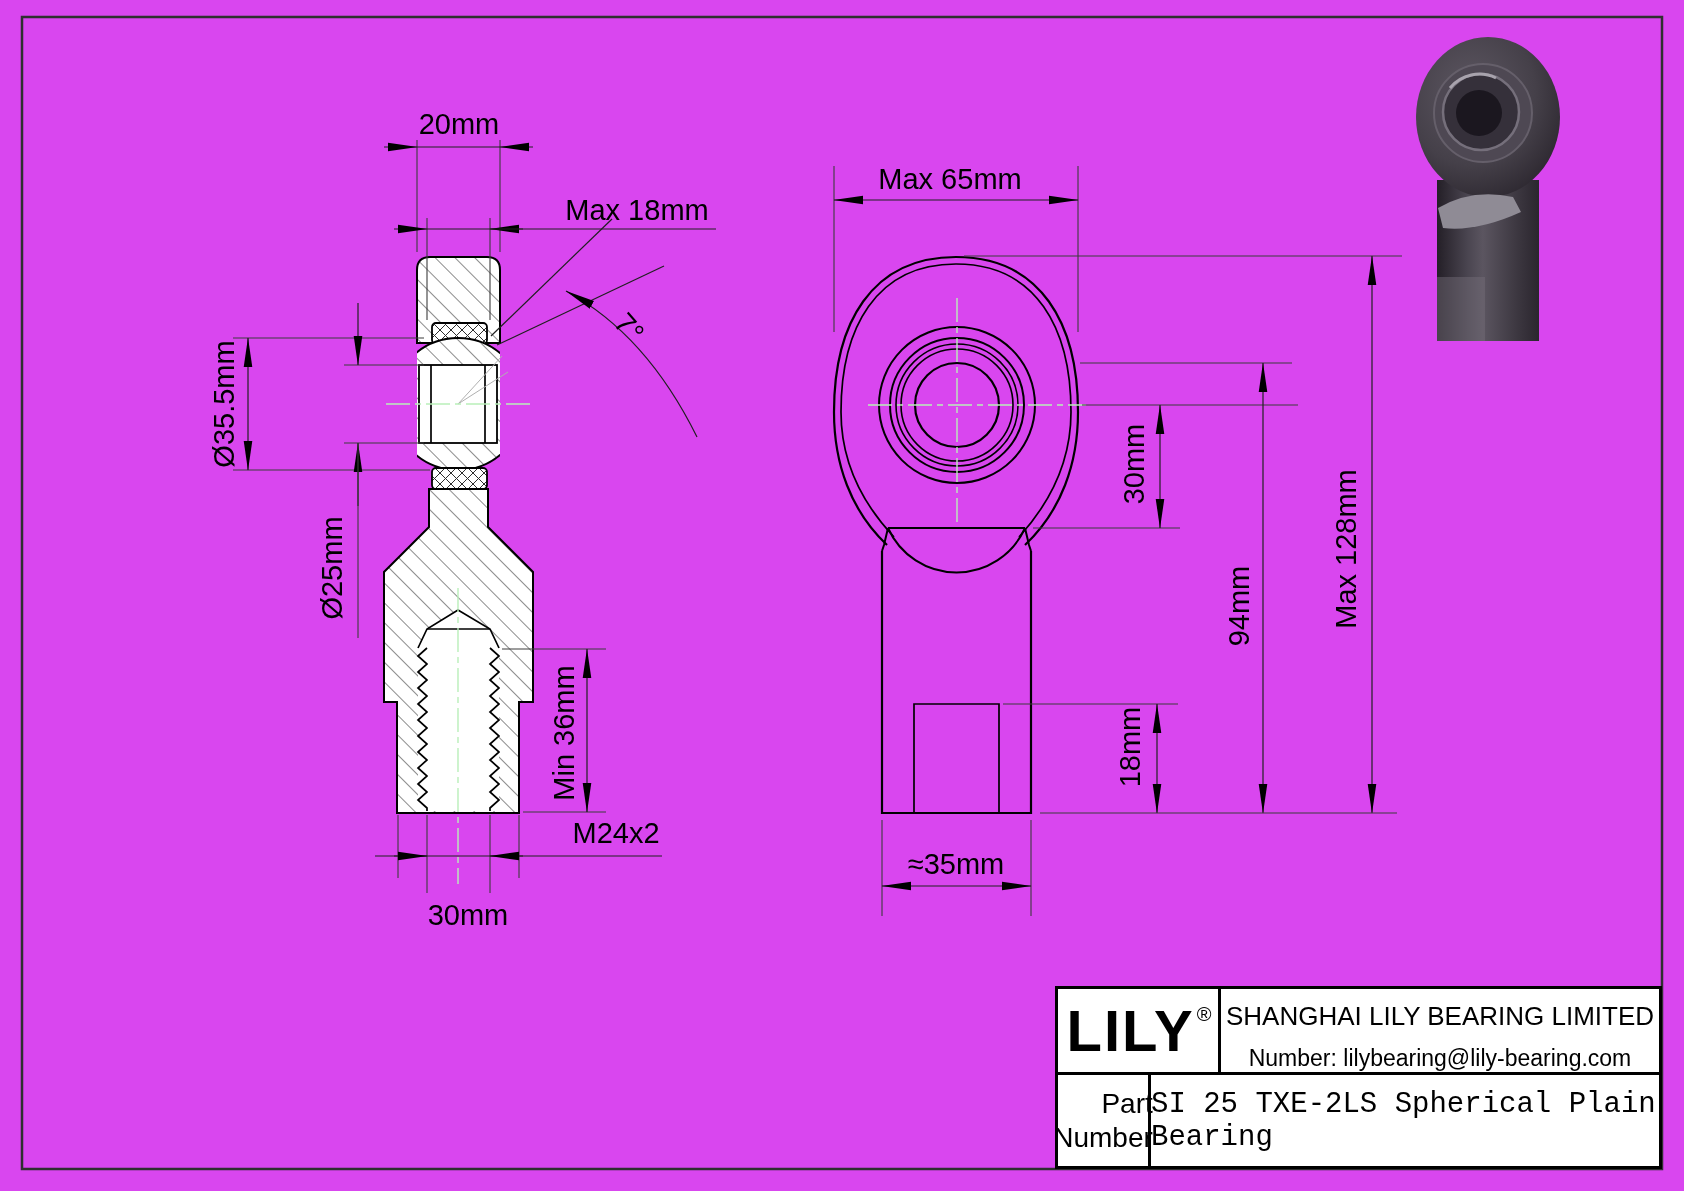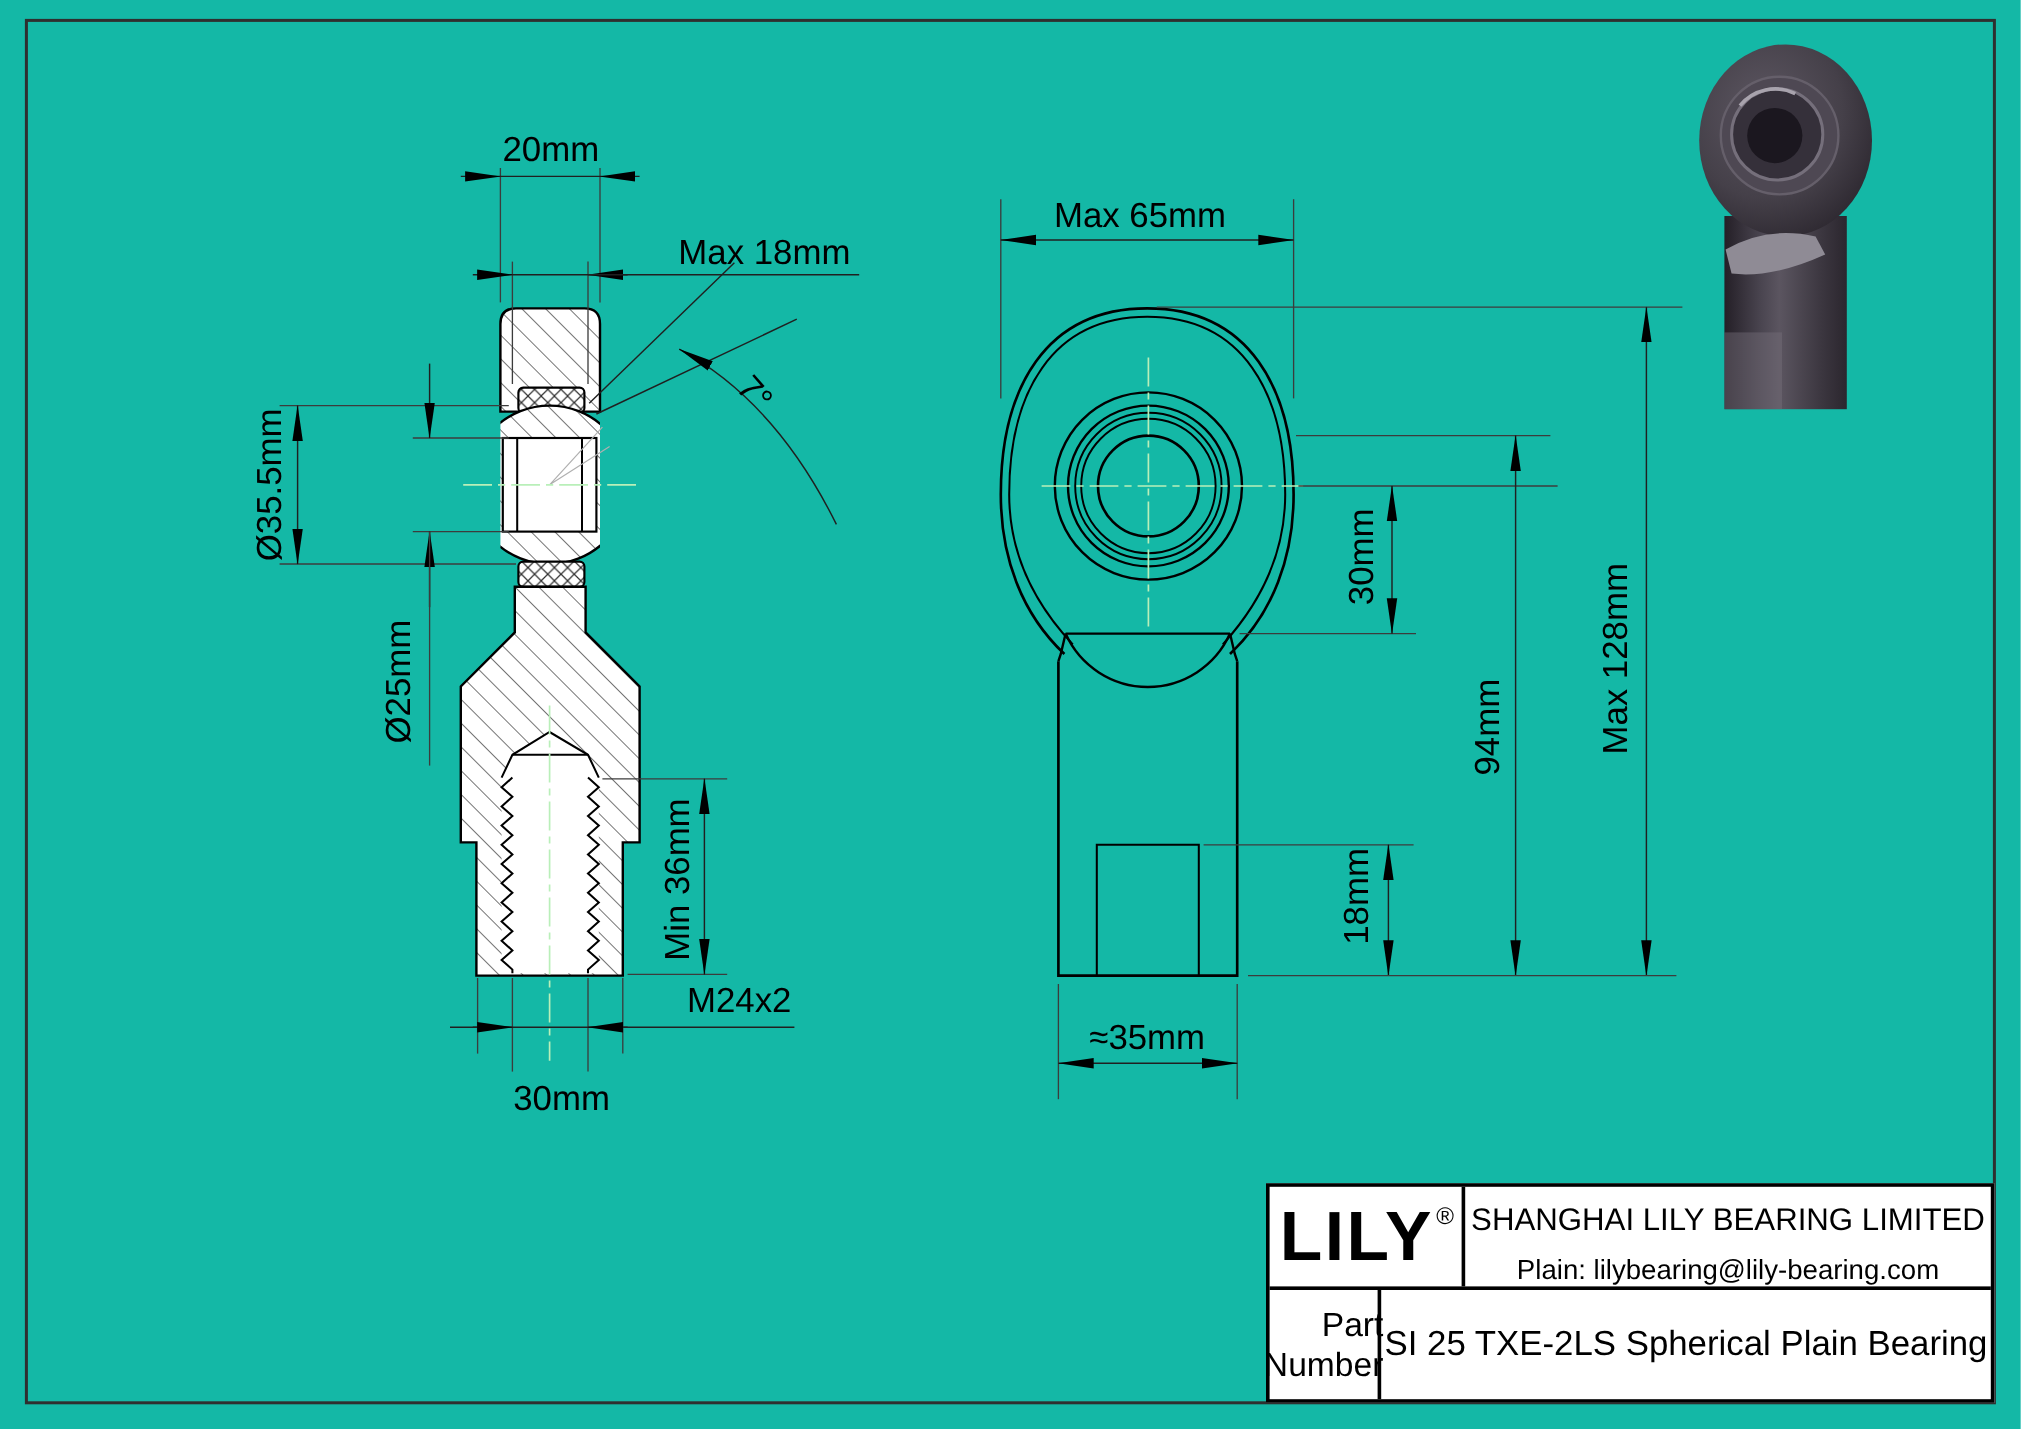--- a/index.html
+++ b/index.html
@@ -1,16 +1,16 @@
 <!DOCTYPE html>
 <html><head>
 <meta charset="utf-8">
 <style>
   html,body{margin:0;padding:0;background:#ffffff;}
-  .canvas{position:relative;width:1684px;height:1191px;background:#14b8a6;
+  .canvas{position:relative;width:1684px;height:1191px;background:#d946ef;
           font-family:"Liberation Sans",sans-serif;overflow:hidden;}
   .canvas svg{position:absolute;left:0;top:0;}
 
   
   .o2{stroke:#000;stroke-width:2;fill:none;}
   .o17{stroke:#000;stroke-width:1.7;fill:none;}
   .thin{stroke:#3c3c3c;stroke-width:1.1;fill:none;}
   .dimline{stroke:#202020;stroke-width:1.2;fill:none;}
   .cl{stroke:#b9efb9;stroke-width:1.4;fill:none;stroke-dasharray:24 5 6 5;}
   .wedge{stroke:#b0b0b0;stroke-width:1;fill:none;}
@@ -23,21 +23,21 @@
   .tb-row2{flex:1;display:flex;}
   .tb-logo-cell{width:163px;border-right:3px solid #000;box-sizing:border-box;
                 display:flex;align-items:center;justify-content:center;}
   .logo{font-size:58px;font-weight:700;letter-spacing:2px;line-height:1;}
   .reg{font-size:20px;vertical-align:super;position:relative;top:-16px;left:2px;}
   .tb-company-cell{flex:1;display:flex;flex-direction:column;align-items:center;justify-content:flex-end;gap:13px;}
   .tb-company{font-size:26px;color:#000;}
   .tb-email{font-size:23px;color:#000;}
   .tb-part-label{width:93px;border-right:3px solid #000;box-sizing:border-box;display:flex;
                  align-items:center;justify-content:center;text-align:right;font-size:28px;line-height:1.18;padding:0 8px;}
-  .tb-part-value{flex:1;display:flex;align-items:center;justify-content:center;font-size:29px;}
+  .tb-part-value{flex:1;display:flex;align-items:center;justify-content:center;font-size:29px;font-family:Liberation Mono, monospace;}
 </style>
 </head>
 <body>
 
 <div class="canvas">
 
 <svg width="1684" height="1191" viewBox="0 0 1684 1191">
   <defs>
     <marker id="arr" viewBox="0 0 10 4" refX="9.8" refY="2" markerWidth="30" markerHeight="12" orient="auto-start-reverse" markerUnits="userSpaceOnUse">
       <path d="M0,0.55 L10,2 L0,3.45 Z" fill="#000"></path>
@@ -238,21 +238,21 @@
 </svg>
 
   <div class="titleblock">
     <div class="tb-row1">
       <div class="tb-logo-cell">
         <span class="logo">LILY</span>
           <span class="reg">®</span>
       </div>
       <div class="tb-company-cell">
         <div class="tb-company">SHANGHAI LILY BEARING LIMITED</div>
-        <div class="tb-email">Plain: lilybearing@lily-bearing.com</div>
+        <div class="tb-email">Number: lilybearing@lily-bearing.com</div>
       </div>
     </div>
     <div class="tb-row2">
       <div class="tb-part-label">Part Number</div>
       <div class="tb-part-value">SI 25 TXE-2LS Spherical Plain Bearing</div>
     </div>
   </div>
 
 </div>
 

